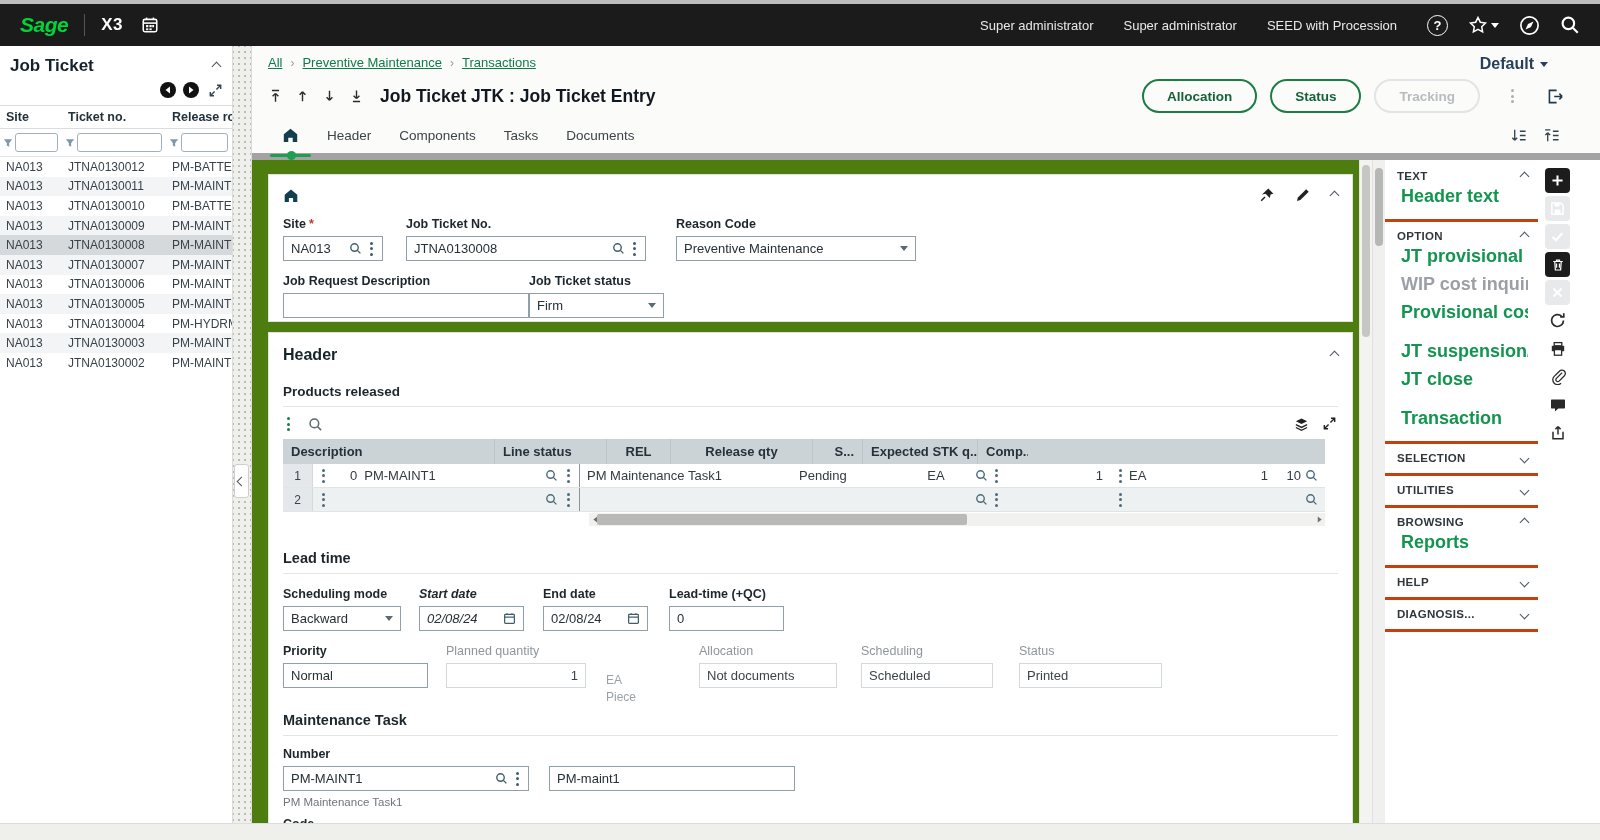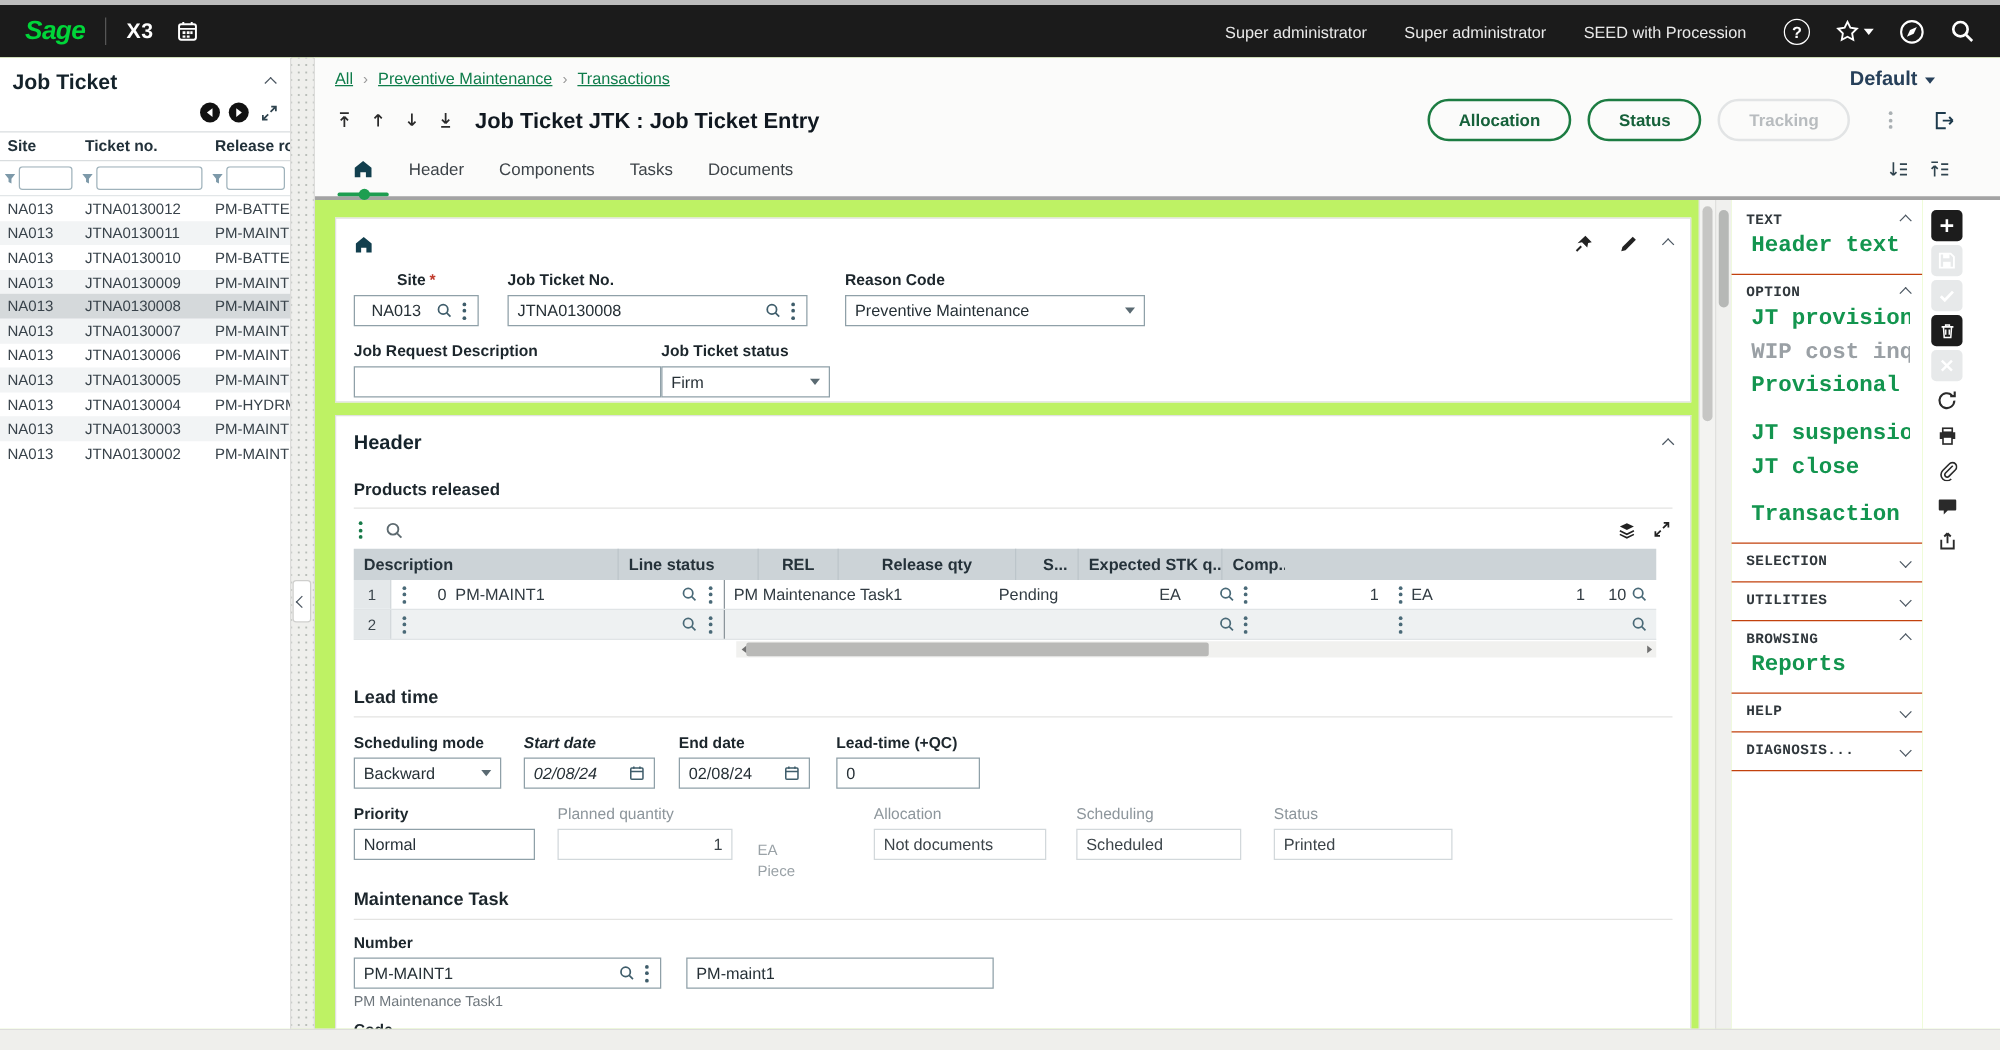--- a/index.html
+++ b/index.html
@@ -15,21 +15,21 @@
   .product { color:#fff; font-size:17px; font-weight:800; letter-spacing:.5px; }
   .tb-cal { color:#fff; margin-left:18px; cursor:pointer; }
   .tb-right { margin-left:auto; display:flex; align-items:center; gap:30px; }
   .tb-text { color:#e9e9e9; font-size:13px; }
   .tb-icons { display:flex; align-items:center; gap:20px; color:#fff; }
   .tb-help { width:21px; height:21px; border:1.6px solid #fff; border-radius:50%; display:flex; align-items:center; justify-content:center; font-size:13px; font-weight:700; }
   .tb-star { display:flex; align-items:center; gap:3px; }
   .caret-dn { width:0; height:0; border-left:4px solid transparent; border-right:4px solid transparent; border-top:5px solid #fff; }
 
   
-  .app { display:flex; height:777px; background:#bef264; }
+  .app { display:flex; height:777px; background:#4d7c0f; }
   .footer-strip { height:17px; background:#efefec; border-top:1px solid #dddddb; }
 
   
   .lpanel { width:232px; background:#fff; display:flex; flex-direction:column; }
   .lp-title { display:flex; align-items:center; justify-content:space-between; padding:10px 12px 4px 10px; }
   .lp-title span { font-size:17px; font-weight:800; color:#14222a; }
   .lp-nav { display:flex; justify-content:flex-end; align-items:center; gap:7px; padding:2px 10px 7px; }
   .nav-circ { width:16px; height:16px; border-radius:50%; background:#111; color:#fff; display:flex; align-items:center; justify-content:center; cursor:pointer; }
   .lp-head { display:flex; border-top:1px solid #d9dddf; border-bottom:1px solid #d9dddf; }
   .lp-hcell { font-size:12.5px; font-weight:700; color:#22313a; padding:4px 0 4px 6px; overflow:hidden; white-space:nowrap; }
@@ -47,21 +47,21 @@
   
   .gutter { width:20px; background:#efefec; border-left:1px solid #dcdcda; border-right:1px solid #dcdcda; background-image:radial-gradient(#b7bcb7 1px, transparent 1.1px); background-size:6px 6px; background-position:3px 3px; position:relative; }
   .gutter-handle { position:absolute; left:1px; top:418px; width:15px; height:34px; background:#fff; border:1px solid #cfcfcd; border-radius:3px; display:flex; align-items:center; justify-content:center; cursor:pointer; }
   .chev { width:7px; height:7px; border-right:1.7px solid #4a5560; border-bottom:1.7px solid #4a5560; display:inline-block; }
   .chev.up { transform:rotate(-135deg); }
   .chev.down { transform:rotate(45deg); }
   .chev.left { transform:rotate(135deg); }
 
   
   .main-col { flex:1; display:flex; flex-direction:column; min-width:0; }
-  .top-band { height:114px; background:#fbfbfa; border-bottom:3px solid #a3a3a3; position:relative; padding-left:16px; }
+  .top-band { height:114px; background:#fbfbfa; border-bottom:7px solid #a3a3a3; position:relative; padding-left:16px; }
   .crumbs { display:flex; align-items:center; gap:8px; padding-top:9px; font-size:13px; }
   .crumb { color:#0e7c4a; text-decoration:underline; cursor:pointer; }
   .crumb-sep { color:#9a9a9a; font-size:12px; }
   .view-sel { position:absolute; right:52px; top:9px; display:flex; align-items:center; gap:6px; cursor:pointer; }
   .view-sel span { font-size:16px; font-weight:700; color:#27405a; }
   .view-sel .caret-dn { border-top-color:#27405a; }
   .title-row { display:flex; align-items:center; margin-top:9px; padding-right:36px; }
   .rec-nav { display:flex; align-items:center; gap:12px; color:#2b2b2b; }
   .rec-nav > span { cursor:pointer; }
   .page-title { font-size:17.5px; font-weight:800; color:#101820; margin-left:16px; }
@@ -142,21 +142,21 @@
   .sp { flex:1; }
   .hscroll { width:736px; margin-left:306px; height:13px; background:#f1f1ef; display:flex; align-items:center; margin-top:1px; position:relative; }
   .hs-arrow { width:12px; color:#707070; display:flex; justify-content:center; cursor:pointer; }
   .hs-thumb { position:absolute; left:8px; width:370px; top:1px; bottom:1px; background:#b9b9b7; border-radius:2px; cursor:grab; }
   .hs-right { position:absolute; right:0; }
 
   
   .rp-scroll { width:13px; background:#f0f0ee; border-left:1px solid #e0e0de; position:relative; }
   .rp-thumb { position:absolute; left:2px; right:2px; top:8px; height:78px; background:#b6b8b6; border-radius:5px; }
   .rpanel { width:153px; background:#fff; overflow:hidden; padding-top:2px; }
-  .rp-sec { border-bottom:1px solid #c2410c; padding:8px 10px 9px 12px;font-family:Liberation Mono, monospace; }
+  .rp-sec { border-bottom:3px solid #c2410c; padding:8px 10px 9px 12px; }
   .rp-h { display:flex; align-items:center; justify-content:space-between; cursor:pointer; }
   .rp-h span.t { font-size:11.5px; font-weight:700; color:#30373c; letter-spacing:.3px; }
   .rp-link { font-size:18px; font-weight:700; color:#13954f; padding:4px 0 3px 4px; cursor:pointer; white-space:nowrap; overflow:hidden; }
   .rp-link:first-of-type { margin-top:6px; }
   .rp-link.dis { color:#9aa0a5; cursor:default; }
   .rp-link.gap { margin-top:11px; }
 
   
   .istrip { width:62px; background:#fff; padding:8px 0 0 7px; display:flex; flex-direction:column; align-items:flex-start; }
   .is-btn { width:25px; height:25px; border-radius:4px; display:flex; align-items:center; justify-content:center; margin-bottom:3px; cursor:pointer; }
@@ -432,21 +432,21 @@
                 </svg>
               </span>
             <span>
                 <svg width="16" height="16" viewBox="0 0 16 16">
                   <path d="M2 14l.9-3.4 8.3-8.3 2.5 2.5-8.3 8.3z" fill="currentColor"></path>
                 </svg>
               </span>
             <span class="chev up"></span>
           </div>
           <div class="frow">
-            <div class="field" style="width:100px;margin-right:23px;text-align:center;">
+            <div class="field" style="width:100px;margin-right:23px;">
               <span class="lbl"><span>Site</span><span class="req">*</span></span>
               <div class="ibox">
                 <span class="val">NA013</span>
                 <span class="icn">
                     <svg width="13" height="13" viewBox="0 0 16 16">
                       <circle cx="6.8" cy="6.8" r="4.6" fill="none" stroke="currentColor" stroke-width="1.7"></circle>
                       <line x1="10.3" y1="10.3" x2="14" y2="14" stroke="currentColor" stroke-width="1.7"></line>
                     </svg>
                   </span>
                 <span class="kebab">

